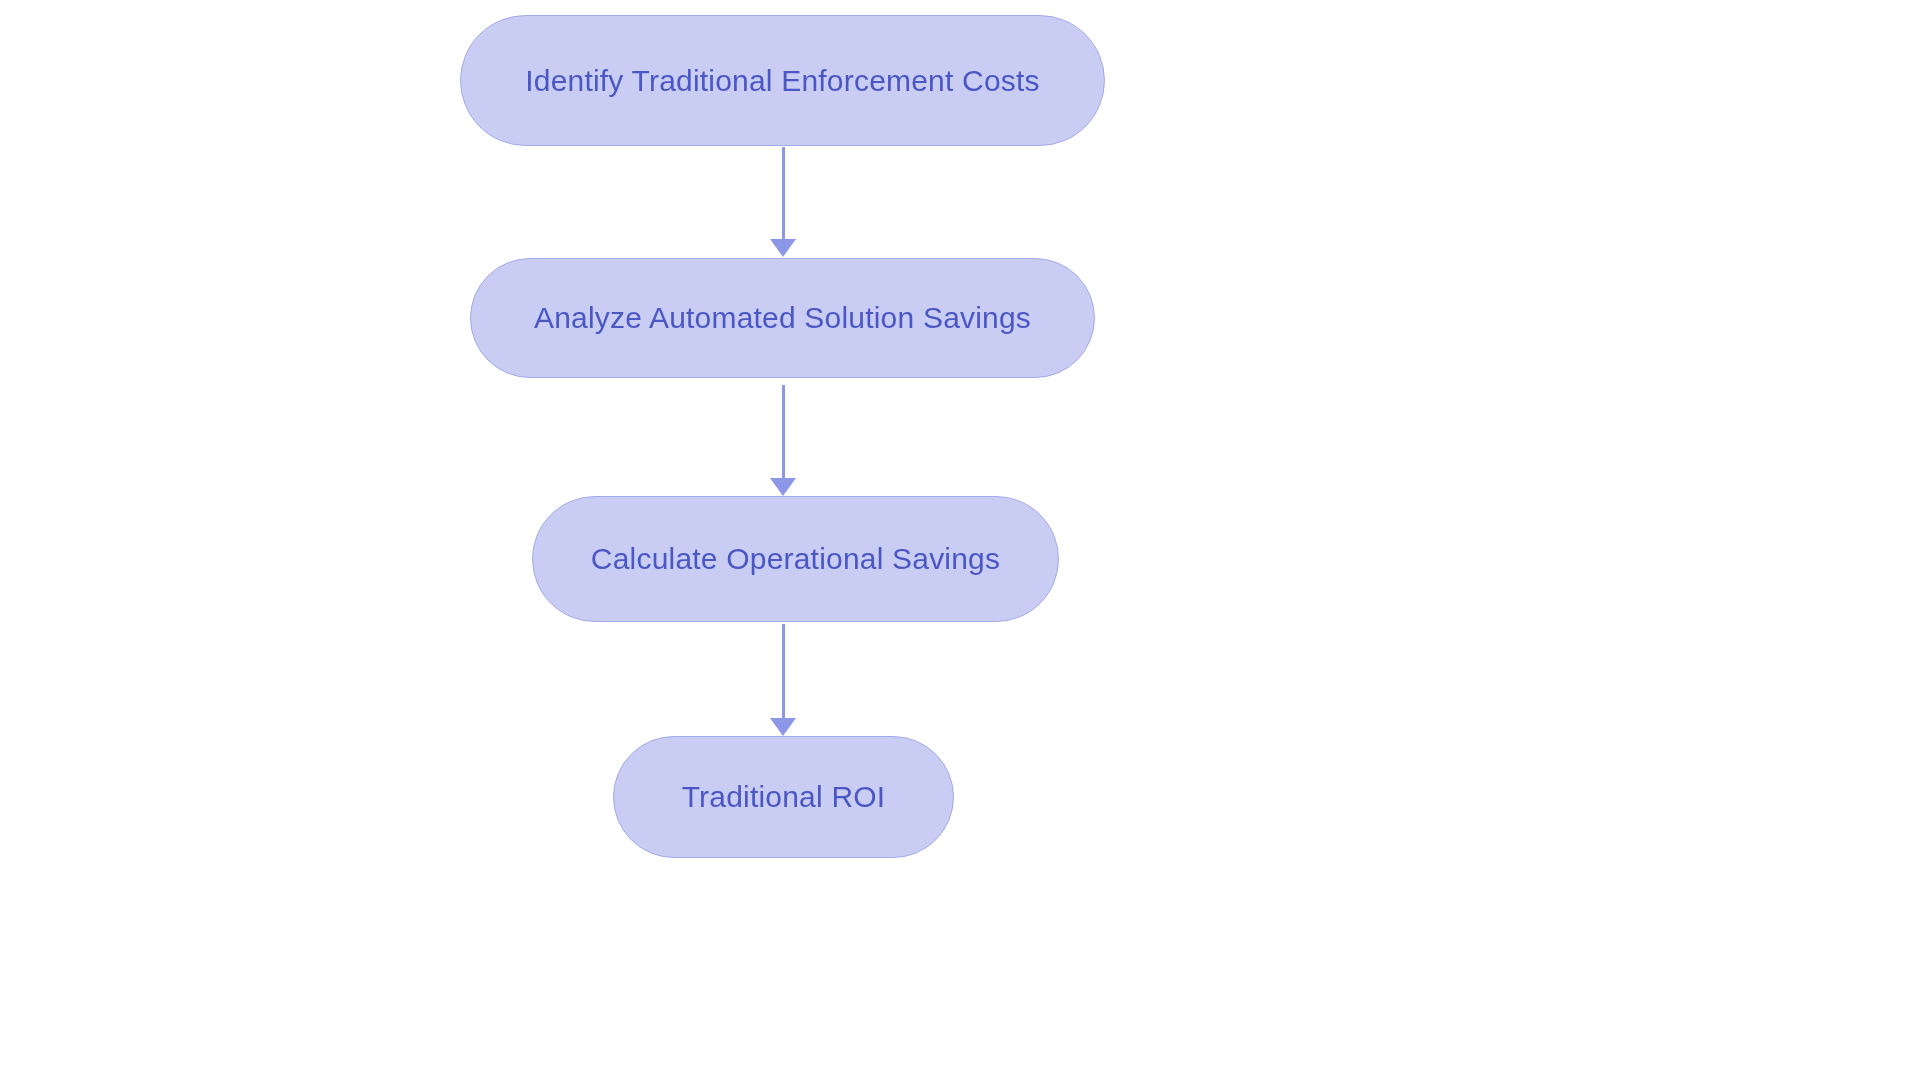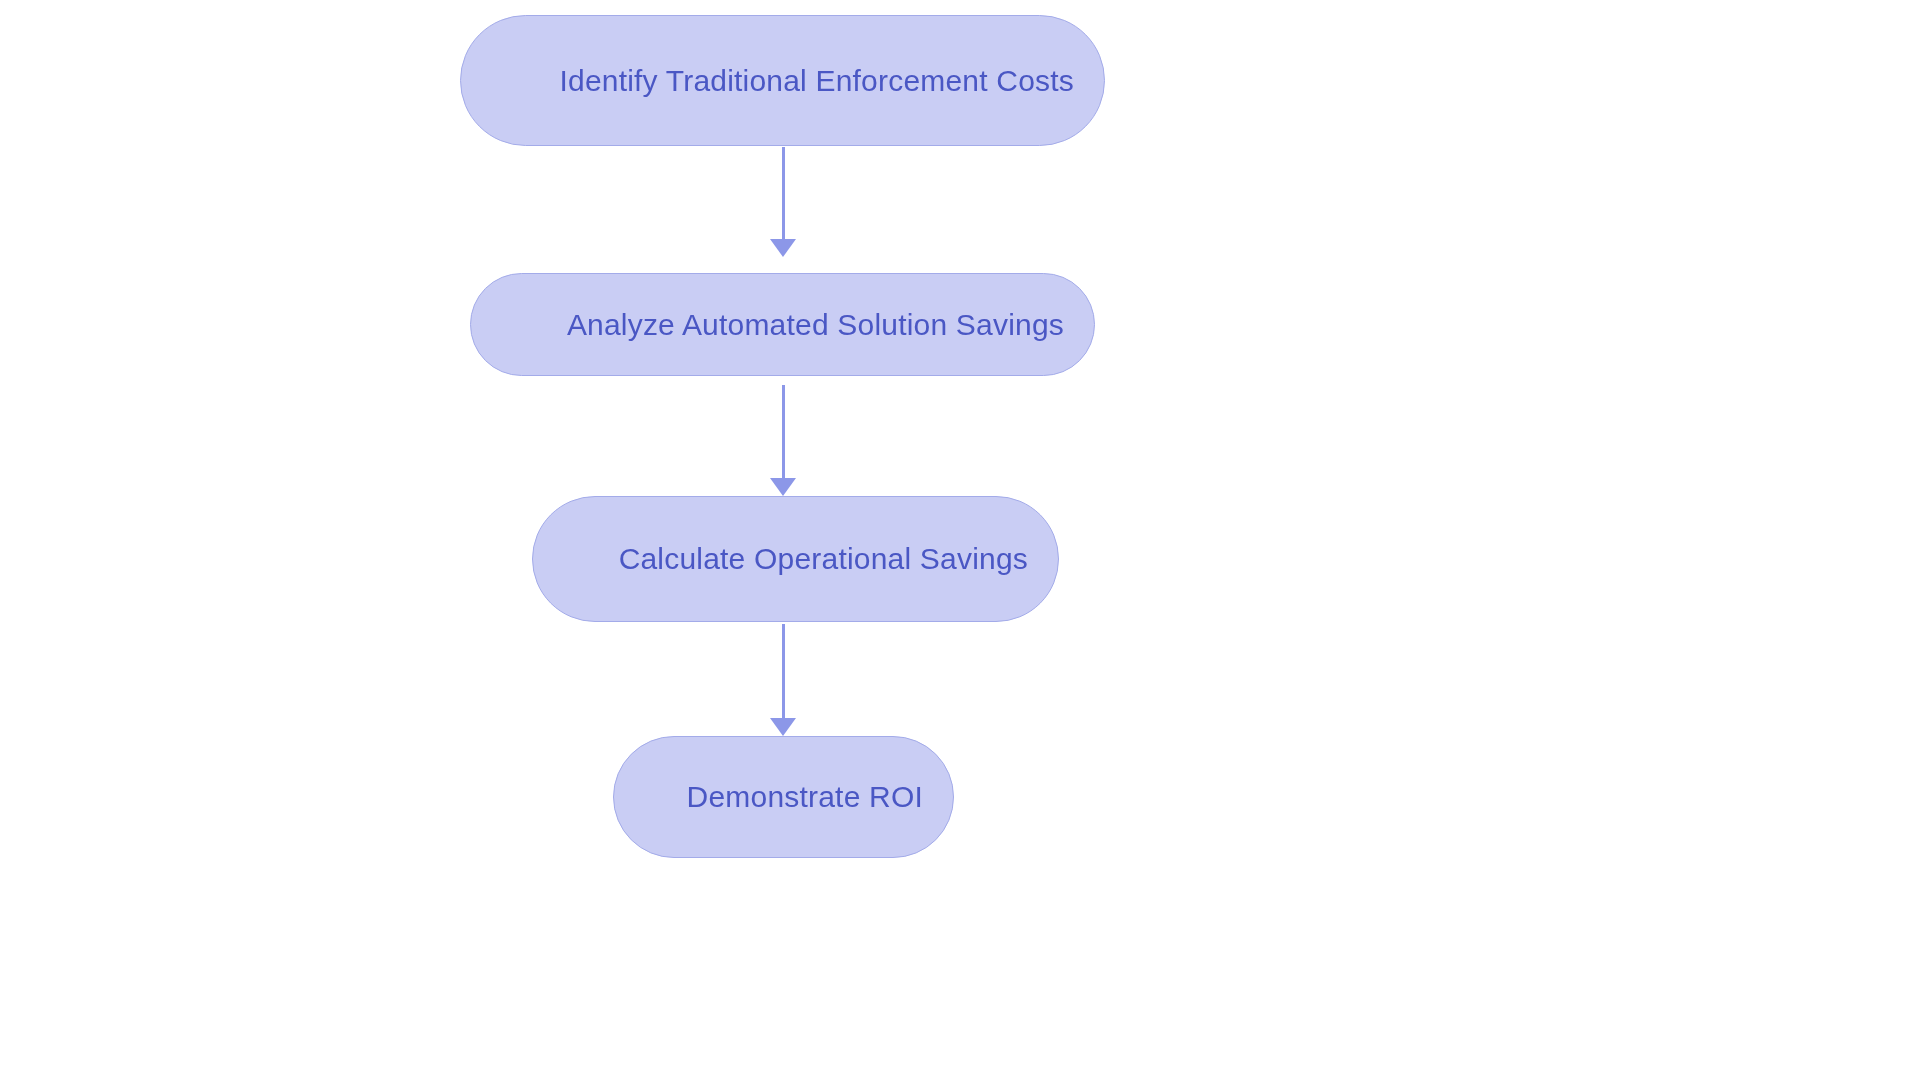--- a/index.html
+++ b/index.html
@@ -19,33 +19,33 @@
     position: relative;
     width: 1920px;
     height: 1083px;
     background: var(--background);
     overflow: hidden;
   }
   .node {
     position: absolute;
     display: flex;
     align-items: center;
-    justify-content: flex-end;
+    justify-content: center;
     background: var(--node-fill);
     border: 1.5px solid var(--node-border);
     border-radius: 999px;
     color: var(--node-text);
     font-size: 30px;
     letter-spacing: 0.2px;
     text-align: center;
     line-height: 1.2;
     padding: 0 30px;
   }
   .node-1 { left: 460px; top: 15px;  width: 645px; height: 131px; }
-  .node-2 { left: 470px; top: 273px; width: 625px; height: 103px; }
+  .node-2 { left: 470px; top: 258px; width: 625px; height: 120px; }
   .node-3 { left: 532px; top: 496px; width: 527px; height: 126px; }
   .node-4 { left: 613px; top: 736px; width: 341px; height: 122px; }
 
   .arrow {
     position: absolute;
     width: 26px;
     display: flex;
     flex-direction: column;
     align-items: center;
   }
@@ -92,16 +92,16 @@
   <div class="node node-3">
     <span>Calculate Operational Savings</span>
   </div>
 
   <div class="arrow arrow-3">
     <div class="arrow-line"></div>
     <div class="arrow-head"></div>
   </div>
 
   <div class="node node-4">
-    <span>Demonstrate ROI</span>
+    <span>Traditional ROI</span>
   </div>
 
 </div>
 
 </body></html>

